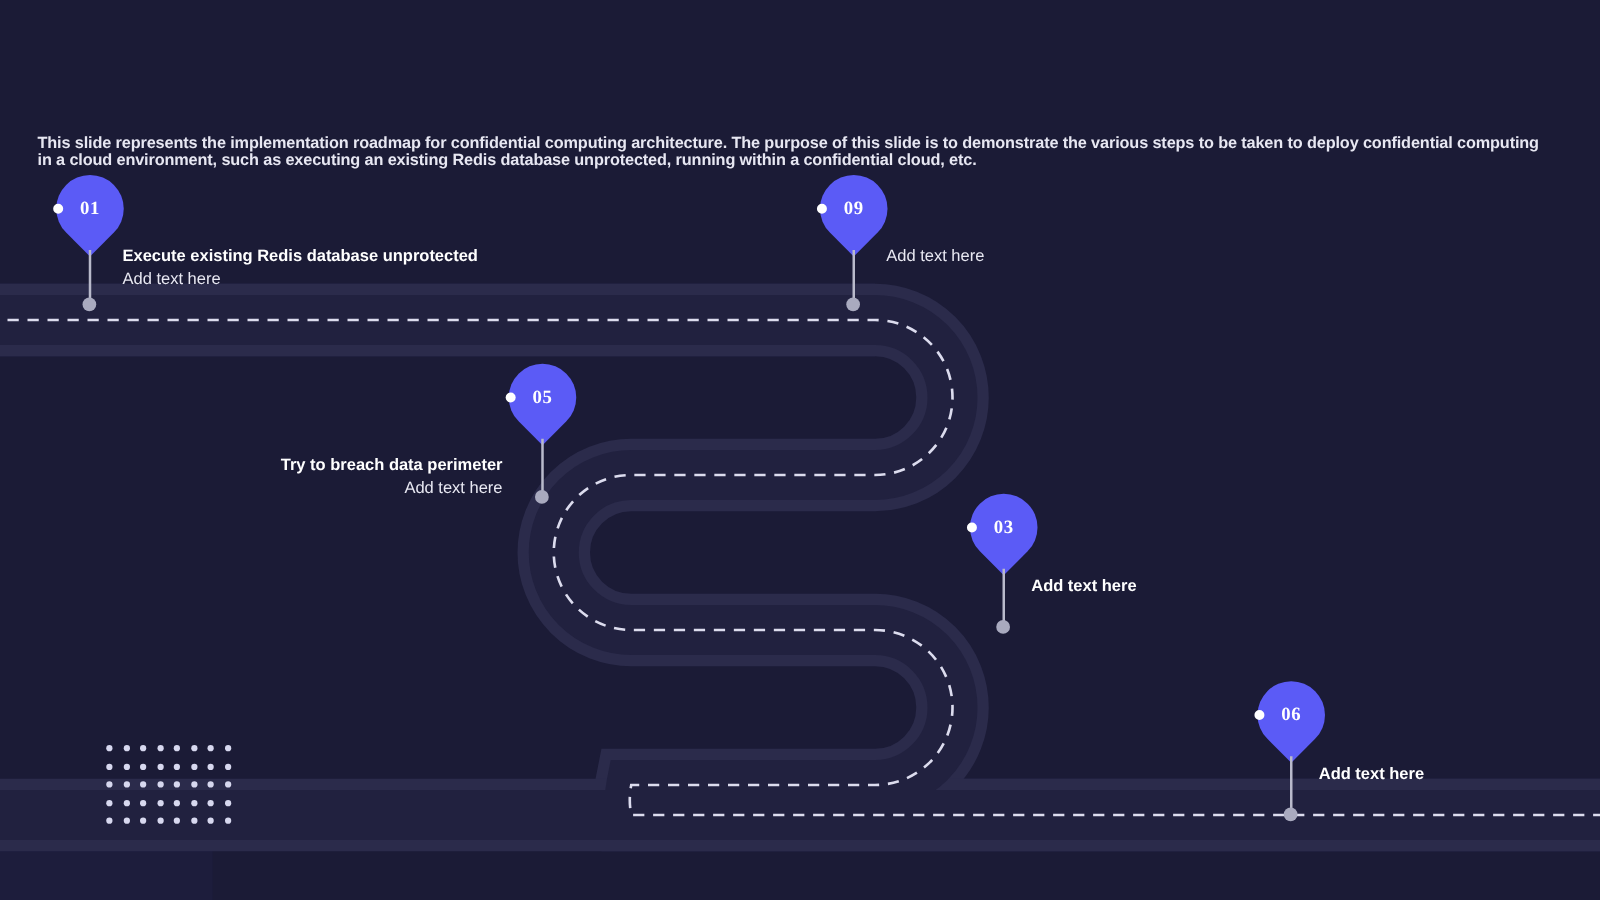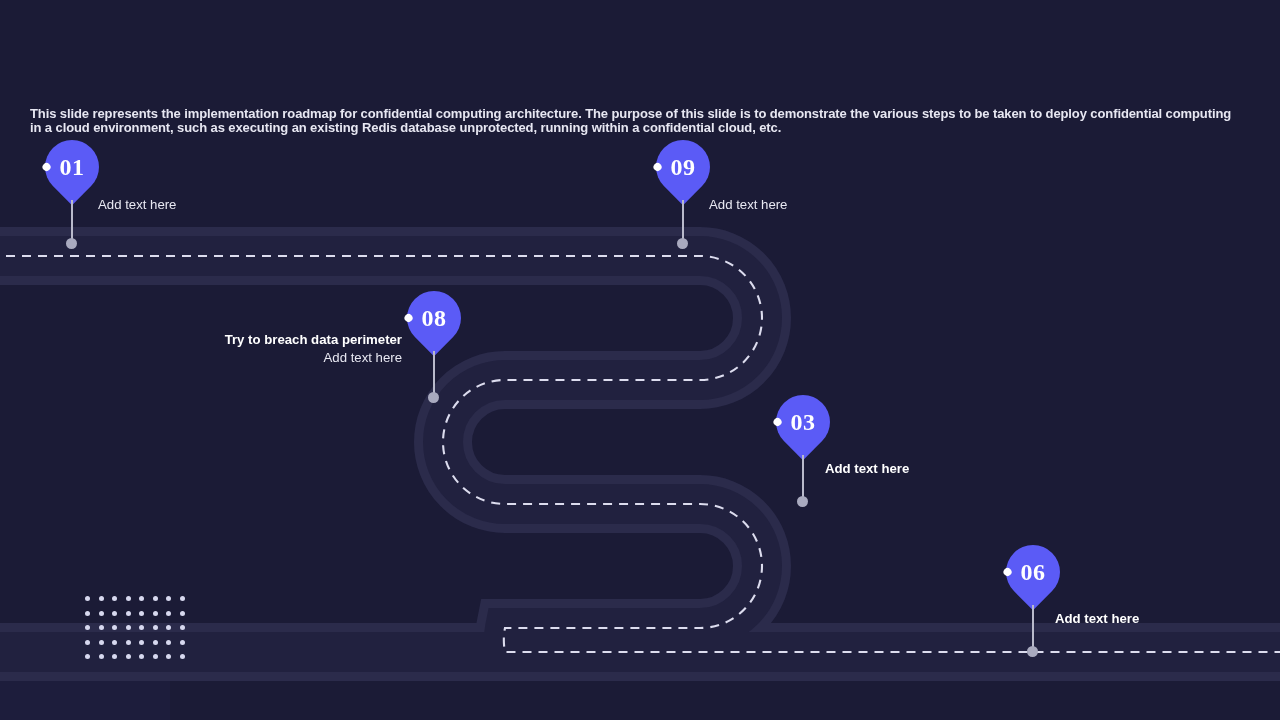--- a/index.html
+++ b/index.html
@@ -106,21 +106,21 @@
   .pin-num {
     position: absolute;
     left: 0;
     top: 0;
     width: 54px;
     height: 54px;
     display: flex;
     align-items: center;
     justify-content: center;
     font-family: "Liberation Serif", "DejaVu Serif", serif;
-    font-size: 24px;
+    font-size: 15px;
     font-weight: 700;
     color: #ffffff;
     letter-spacing: 0.5px;
     pointer-events: none;
   }
 
   .pin-stem {
     position: absolute;
     width: 1.5px;
     background: #b9bacb;
@@ -256,40 +256,41 @@
       <i></i>
       <i></i>
   </div>
 
   <div class="pin-group" style="left:45px; top:140px;">
     <div class="pin"></div>
     <div class="pin-num">01</div>
     <div class="pin-stem" style="left:26px; top:60px; height:42px;"></div>
     <div class="pin-ball" style="left:21px; top:98px;"></div>
     <div class="pin-text" style="left:53px; top:56px;">
+      <div class="pin-head">Execute existing Redis database unprotected</div>
       <div class="pin-sub">Add text here</div>
     </div>
   </div>
 
   <div class="pin-group" style="left:656px; top:140px;">
     <div class="pin"></div>
     <div class="pin-num">09</div>
     <div class="pin-stem" style="left:26px; top:60px; height:42px;"></div>
     <div class="pin-ball" style="left:21px; top:98px;"></div>
     <div class="pin-text" style="left:53px; top:56px;">
       <div class="pin-sub">Add text here</div>
     </div>
   </div>
 
   <div class="pin-group" style="left:407px; top:291px;">
     <div class="pin"></div>
-    <div class="pin-num">08</div>
+    <div class="pin-num">05</div>
     <div class="pin-stem" style="left:26px; top:60px; height:45px;"></div>
     <div class="pin-ball" style="left:21px; top:101px;"></div>
-    <div class="pin-text align-right" style="right:0; left:-210px; top:40px; width:205px;">
+    <div class="pin-text align-right" style="right:0; left:-210px; top:72px; width:205px;">
       <div class="pin-head">Try to breach data perimeter</div>
       <div class="pin-sub">Add text here</div>
     </div>
   </div>
 
   <div class="pin-group" style="left:776px; top:395px;">
     <div class="pin"></div>
     <div class="pin-num">03</div>
     <div class="pin-stem" style="left:26px; top:60px; height:45px;"></div>
     <div class="pin-ball" style="left:21px; top:101px;"></div>

